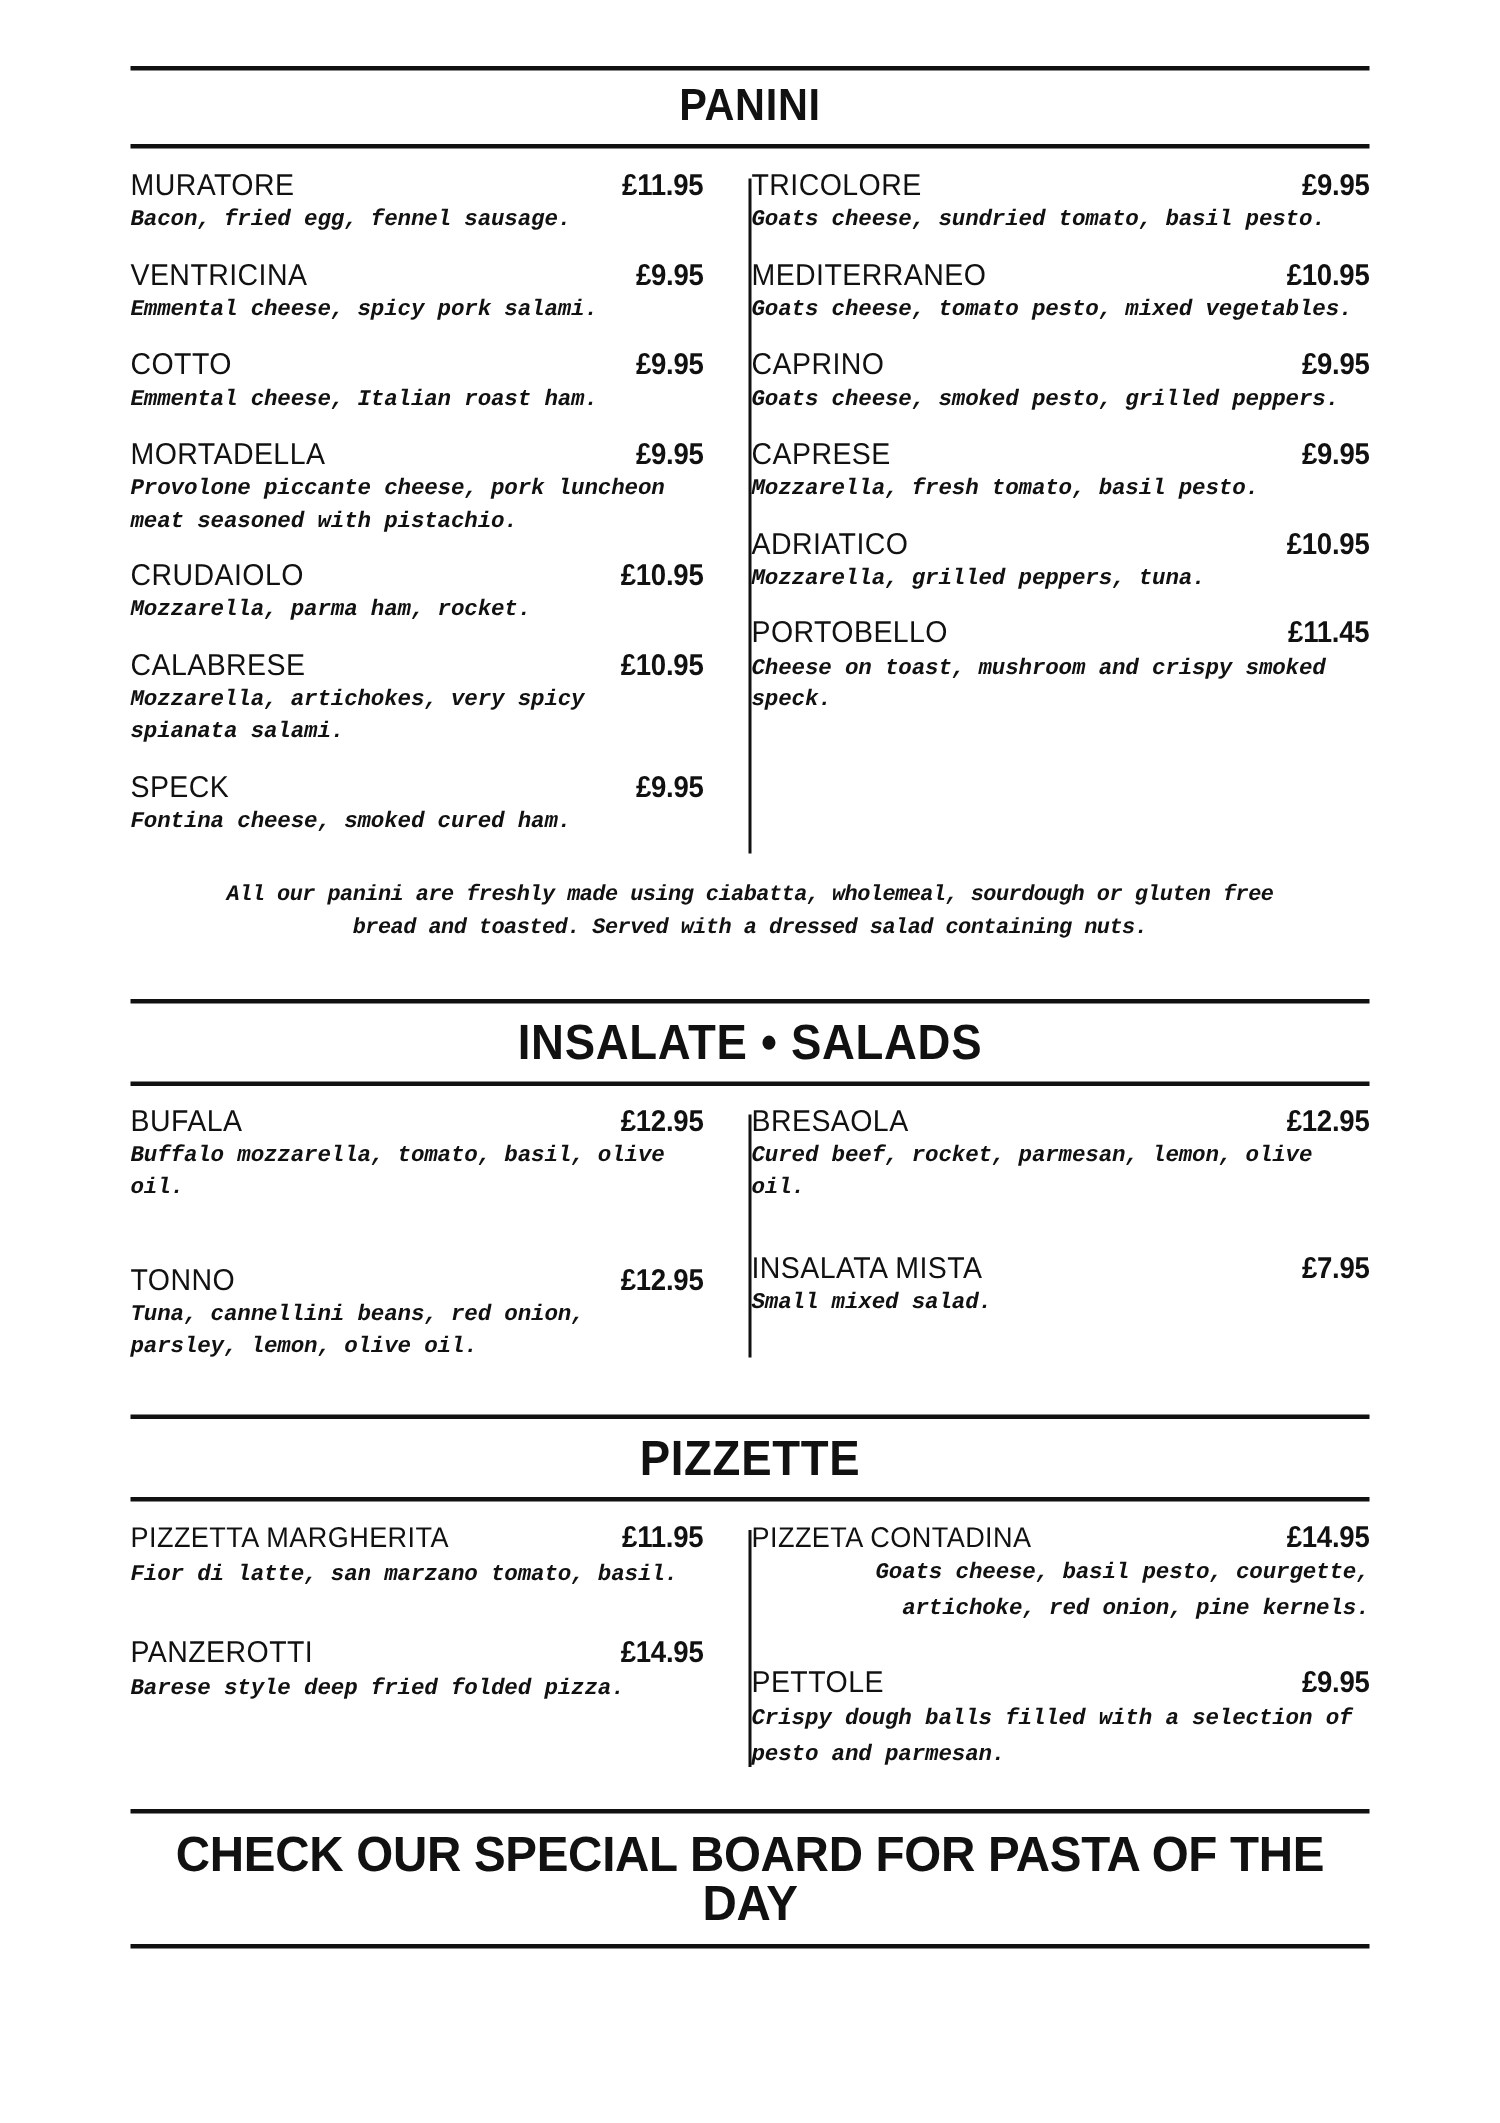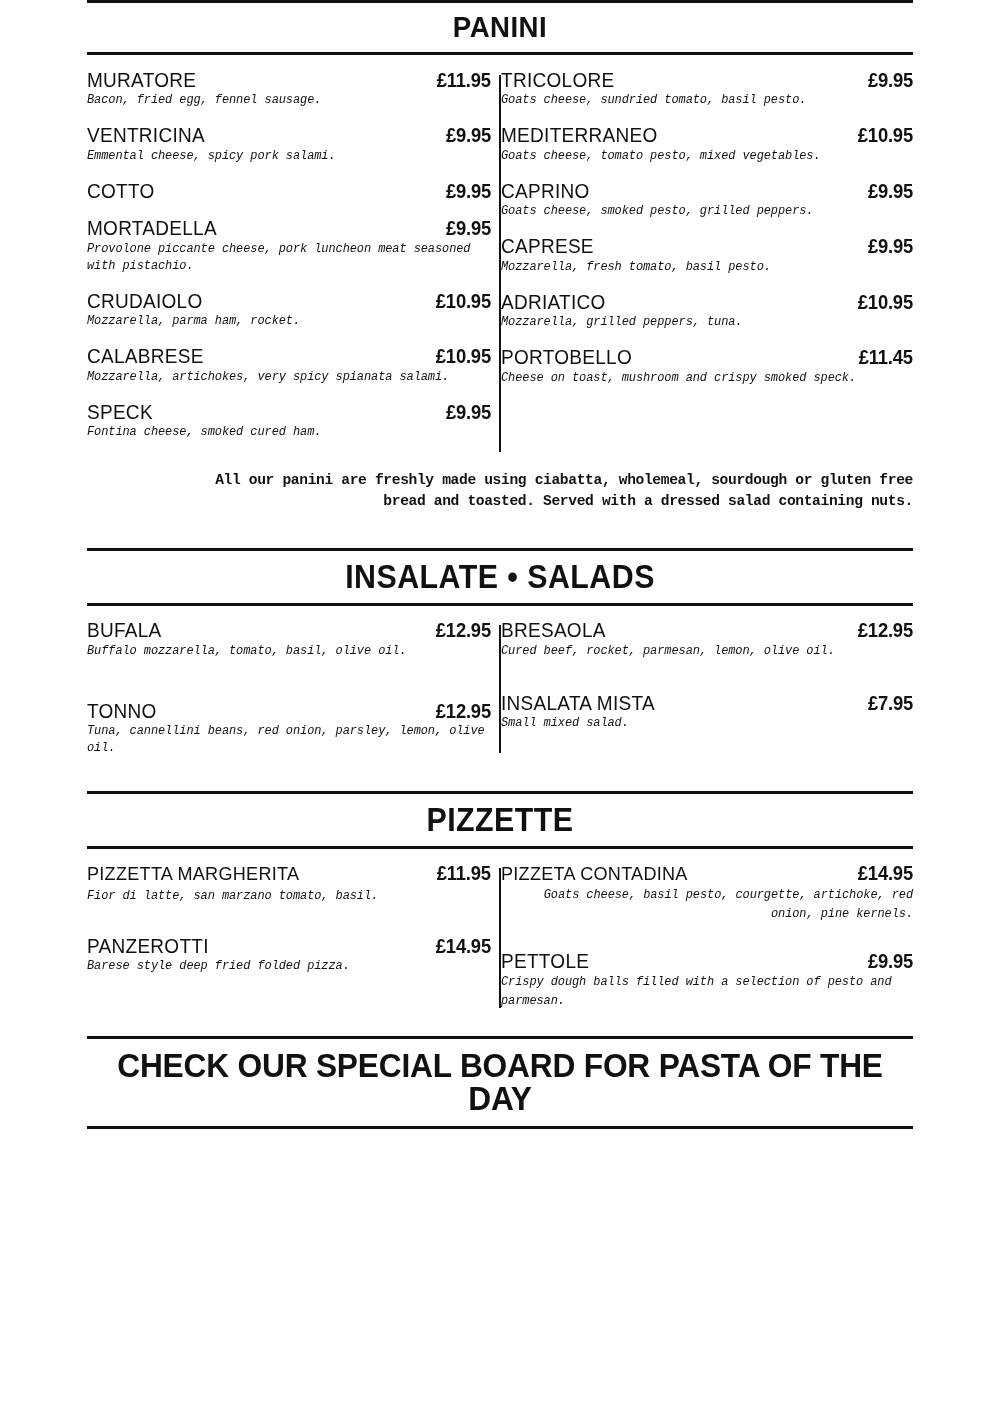--- a/index.html
+++ b/index.html
@@ -14,20 +14,21 @@
     color: #111111;
     -webkit-font-smoothing: antialiased;
   }
 
   .page {
     position: relative;
     width: 1000px;
     height: 1010px;
     box-sizing: border-box;
     padding: 0 87px;
+    margin-top: 44px;
   }
 
   
   .rule {
     height: 0;
     border-top: 3px solid #111111;
     width: 100%;
   }
 
   
@@ -52,21 +53,21 @@
   .cols {
     display: flex;
     width: 100%;
     align-items: stretch;
   }
   .col {
     box-sizing: border-box;
   }
   .col-left {
     width: 412px;
-    padding-right: 8px;
+    padding-right: 30px;
   }
   .col-div {
     width: 0;
     border-left: 2px solid #111111;
     margin: 6px 0 4px 0;
   }
   .col-right {
     width: 412px;
   }
 
@@ -96,38 +97,39 @@
     font-weight: bold;
     font-size: 20px;
     letter-spacing: -0.2px;
     transform: scaleX(0.92);
     transform-origin: right bottom;
     white-space: nowrap;
     margin-left: 10px;
   }
   .item-desc {
     font-family: "Liberation Mono", "DejaVu Sans Mono", monospace;
-    font-weight: normal;
+    font-weight: bold;
     font-style: italic;
-    font-size: 12px;
+    font-size: 15px;
     line-height: 1.42;
     margin-top: 1px;
     letter-spacing: -0.1px;
   }
 
   
   .panini .item { margin-bottom: 15px; }
 
   
   .footnote {
     font-family: "Liberation Mono", "DejaVu Sans Mono", monospace;
     font-weight: bold;
+    font-style: italic;
     font-size: 14.6px;
     line-height: 1.45;
-    text-align: right;
+    text-align: center;
     margin-top: 14px;
     letter-spacing: -0.35px;
   }
   .footnote .l2 { display: block; }
 
   
   .banner {
     text-align: center;
     font-family: "Liberation Sans", sans-serif;
     font-weight: bold;
@@ -174,20 +176,21 @@
             <span class="item-price">£9.95</span>
           </div>
           <div class="item-desc">Emmental cheese, spicy pork salami.</div>
         </div>
 
         <div class="item">
           <div class="item-head">
             <span class="item-name">COTTO</span>
             <span class="item-price">£9.95</span>
           </div>
+          <div class="item-desc">Emmental cheese, Italian roast ham.</div>
         </div>
 
         <div class="item">
           <div class="item-head">
             <span class="item-name">MORTADELLA</span>
             <span class="item-price">£9.95</span>
           </div>
           <div class="item-desc">Provolone piccante cheese, pork luncheon meat seasoned with pistachio.</div>
         </div>
 

